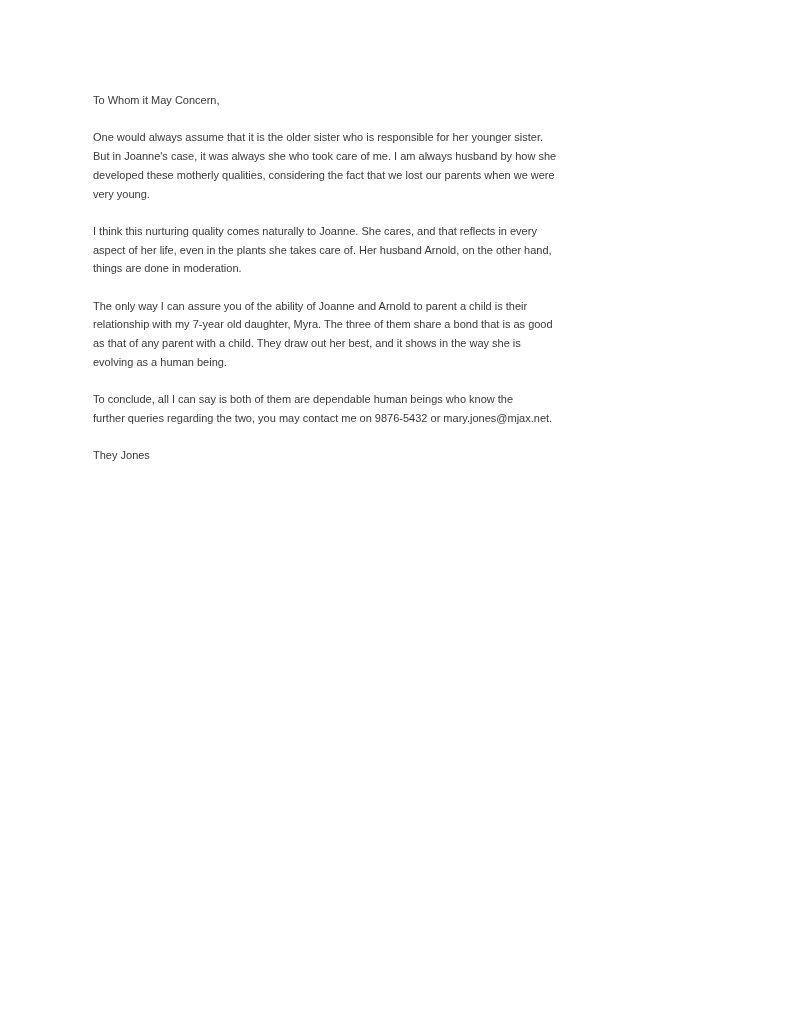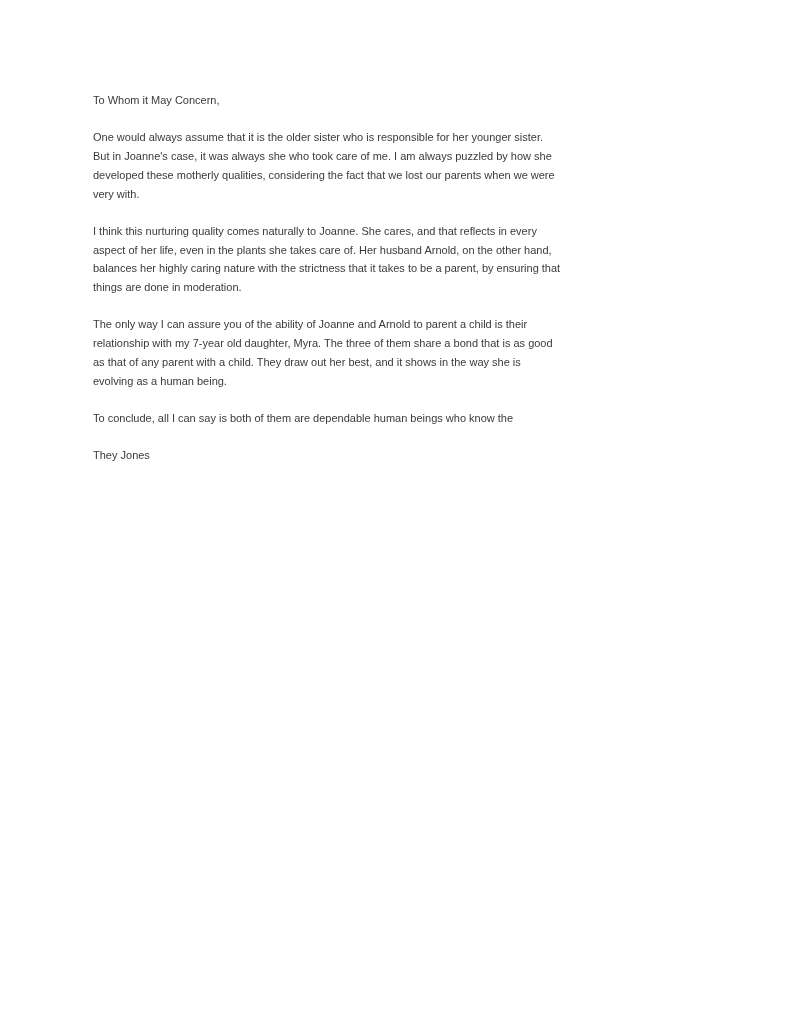--- a/index.html
+++ b/index.html
@@ -15,39 +15,39 @@
 </head>
 <body>
 
 <div class="page">
   <p class="para">
     <span class="line">To Whom it May Concern,</span>
   </p>
 
   <p class="para">
     <span class="line">One would always assume that it is the older sister who is responsible for her younger sister.</span>
-    <span class="line">But in Joanne's case, it was always she who took care of me. I am always puzzled by how she</span>
+    <span class="line">But in Joanne's case, it was always she who took care of me. I am always husband by how she</span>
     <span class="line">developed these motherly qualities, considering the fact that we lost our parents when we were</span>
-    <span class="line">very with.</span>
+    <span class="line">very young.</span>
   </p>
 
   <p class="para">
     <span class="line">I think this nurturing quality comes naturally to Joanne. She cares, and that reflects in every</span>
     <span class="line">aspect of her life, even in the plants she takes care of. Her husband Arnold, on the other hand,</span>
-    <span class="line">balances her highly caring nature with the strictness that it takes to be a parent, by ensuring that</span>
     <span class="line">things are done in moderation.</span>
   </p>
 
   <p class="para">
     <span class="line">The only way I can assure you of the ability of Joanne and Arnold to parent a child is their</span>
     <span class="line">relationship with my 7-year old daughter, Myra. The three of them share a bond that is as good</span>
     <span class="line">as that of any parent with a child. They draw out her best, and it shows in the way she is</span>
     <span class="line">evolving as a human being.</span>
   </p>
 
   <p class="para">
     <span class="line">To conclude, all I can say is both of them are dependable human beings who know the</span>
+    <span class="line">further queries regarding the two, you may contact me on 9876-5432 or mary.jones@mjax.net.</span>
   </p>
 
   <p class="para">
     <span class="line">They Jones</span>
   </p>
 </div>
 
 </body></html>

